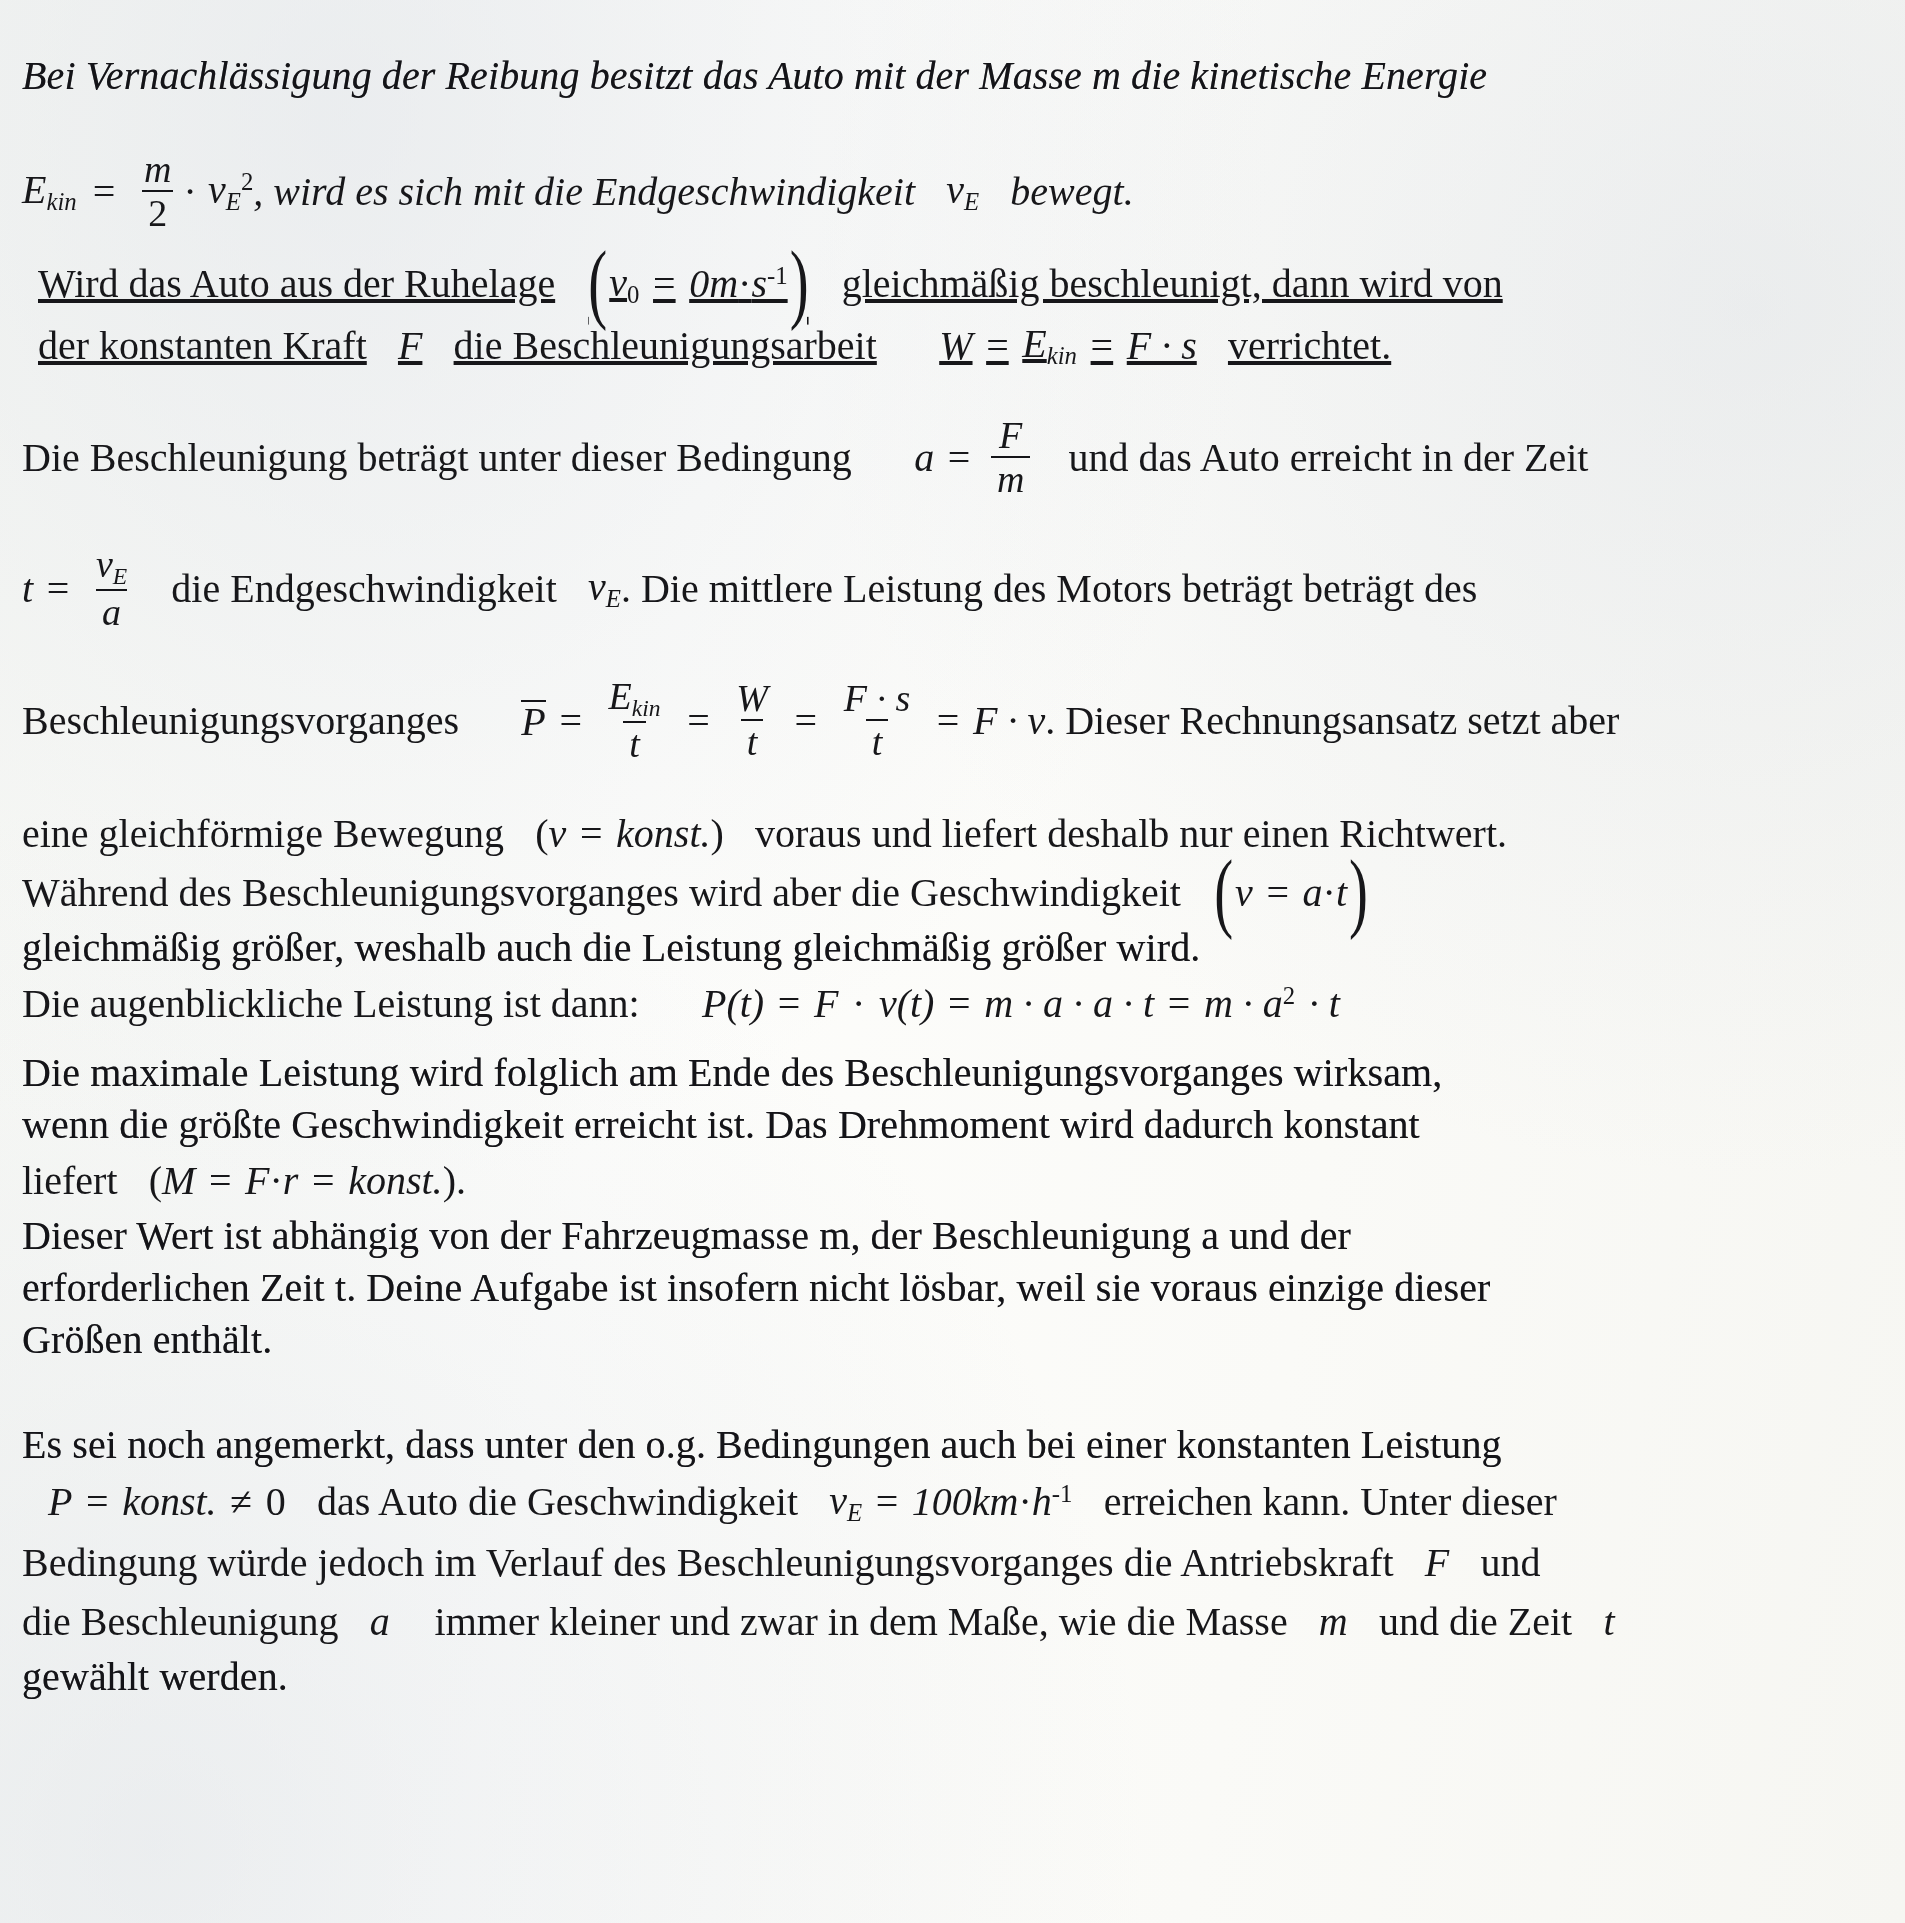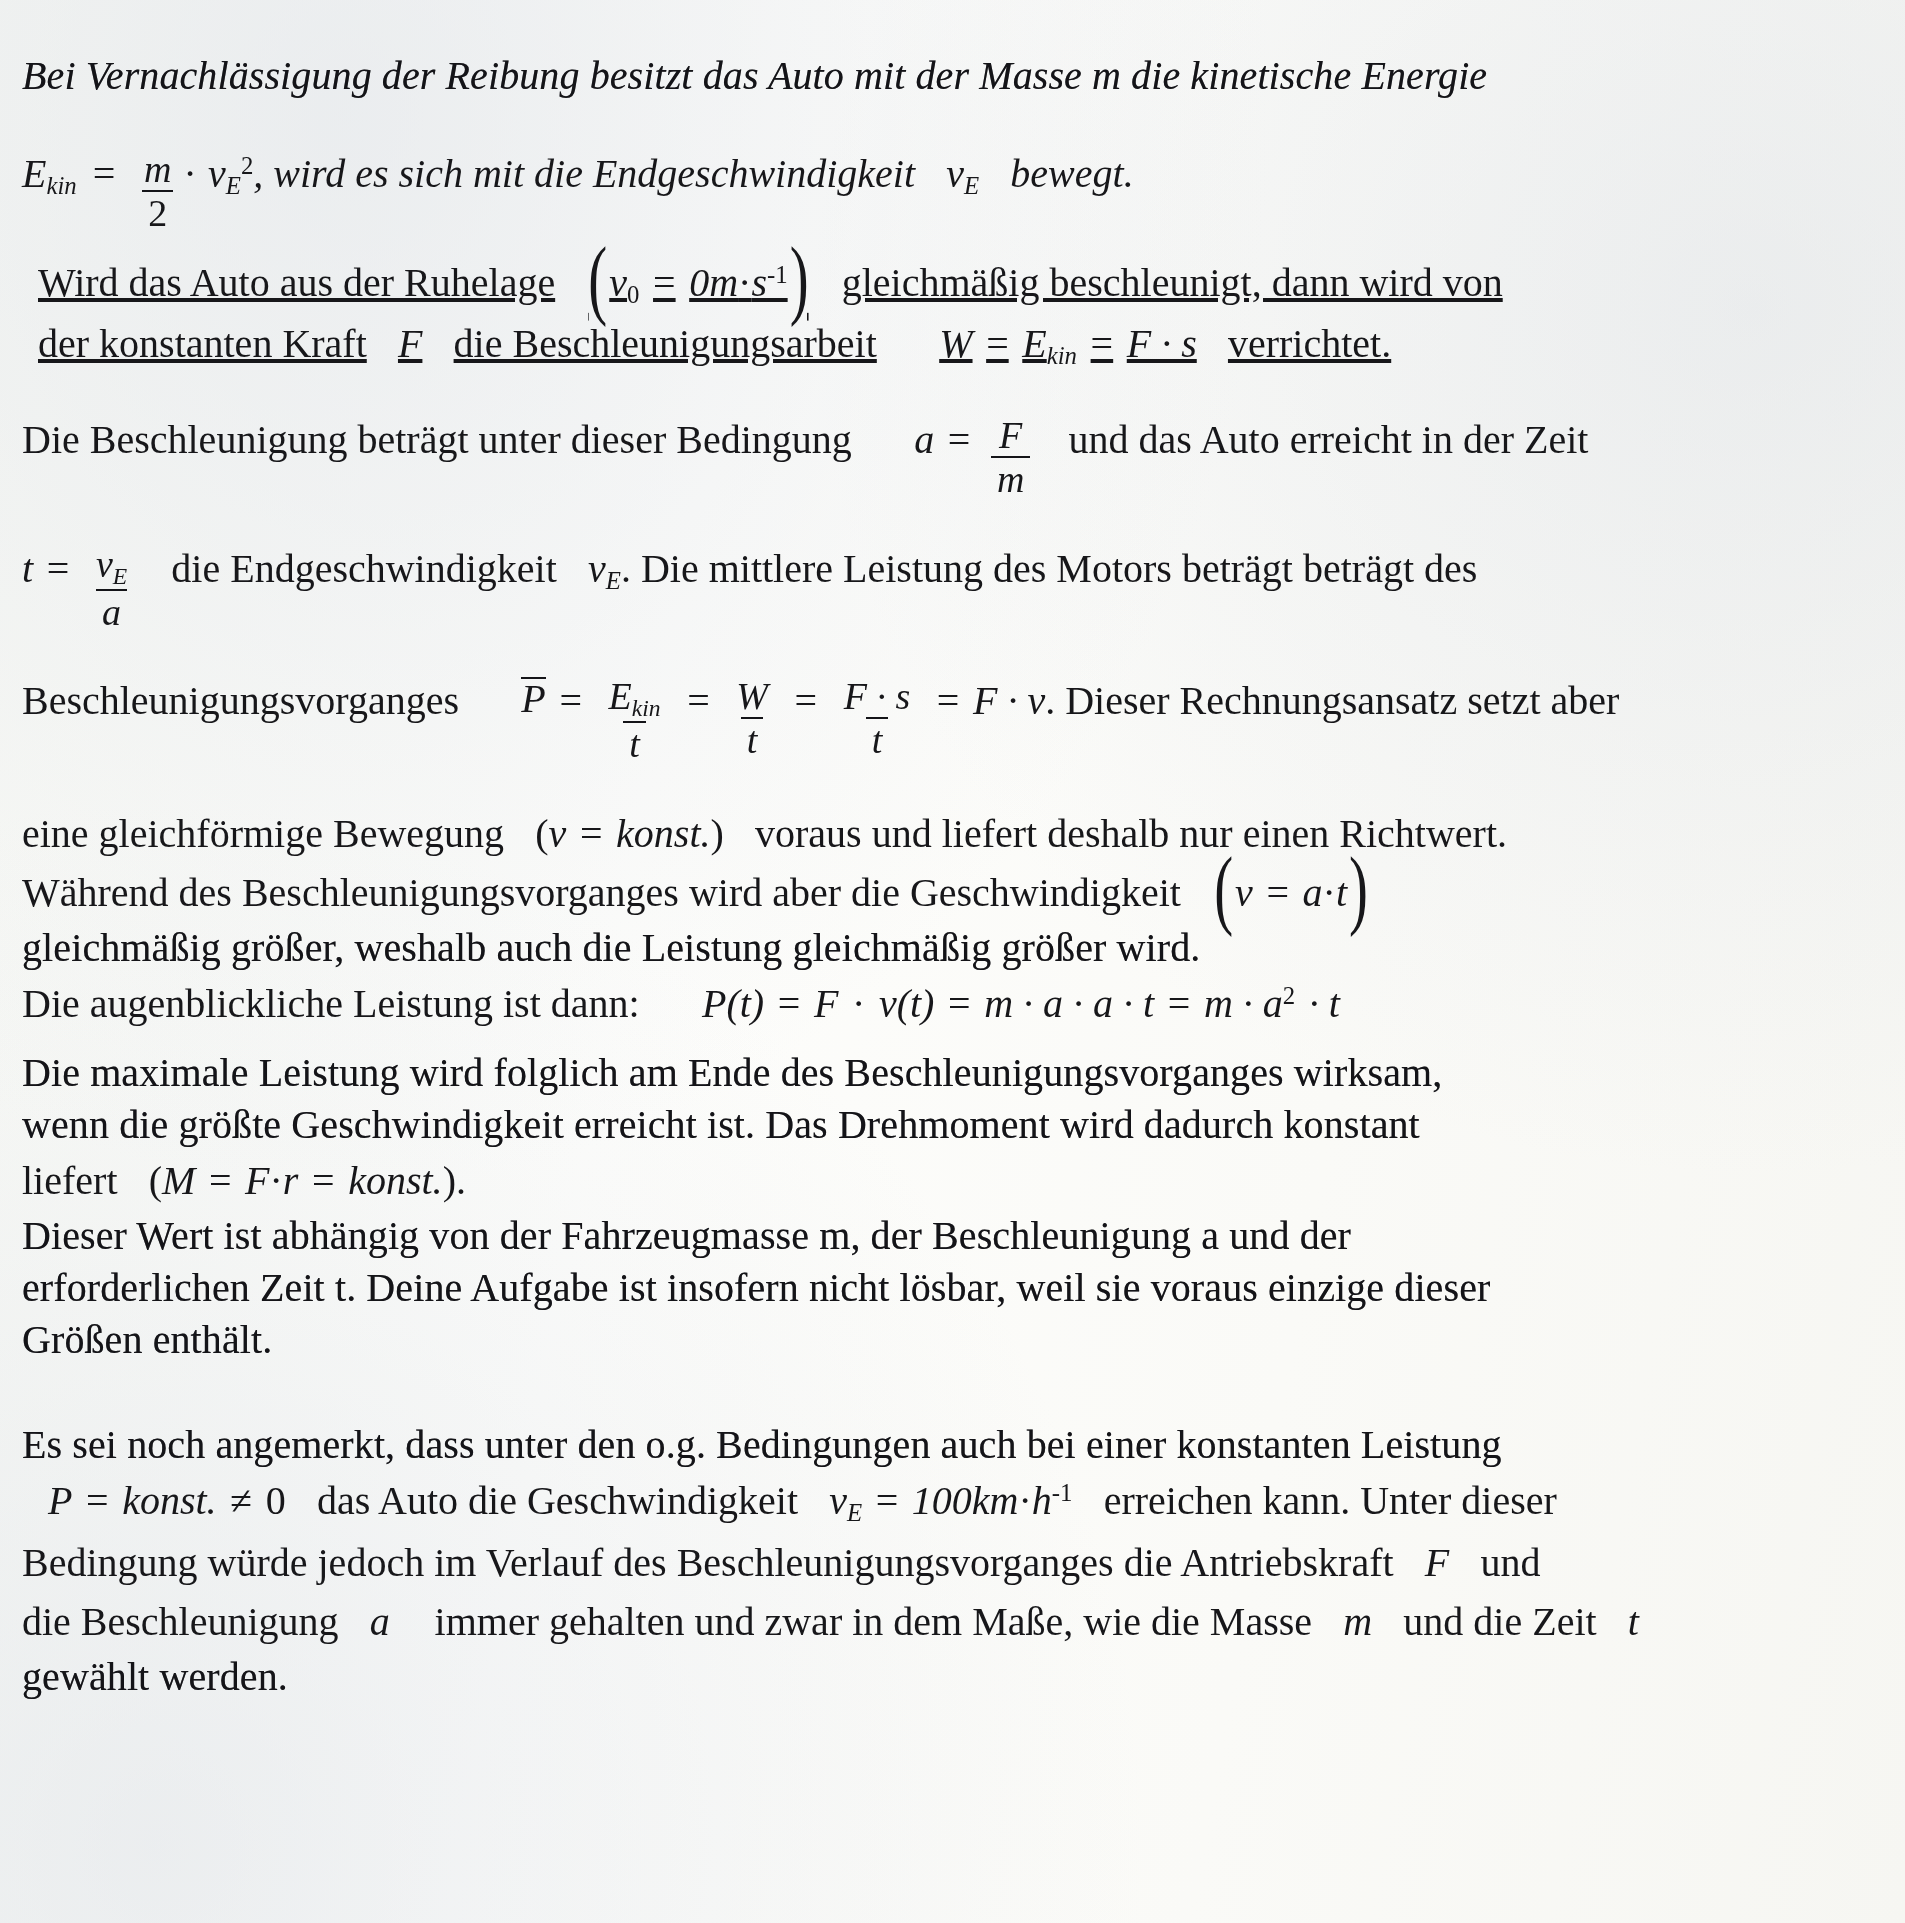--- a/index.html
+++ b/index.html
@@ -32,21 +32,21 @@
     font-size:40px;
     line-height:1.0;
     white-space:nowrap;
     color:#141418;
     letter-spacing:0.1px;
     text-shadow:0 0 0.5px rgba(20,20,24,.55);
   }
   .blk{margin:0;}
   .it{font-style:italic;margin-top:42px;}
   .mi{font-style:italic;font-family:"Liberation Serif","DejaVu Serif",serif;}
-  .mathline{display:flex;align-items:flex-start;white-space:nowrap;font-size:40px;}
+  .mathline{display:flex;align-items:center;white-space:nowrap;font-size:40px;}
   .mathline > *{flex:0 0 auto;}
   sub{font-size:.62em;font-style:italic;vertical-align:-0.28em;}
   sup{font-size:.62em;vertical-align:0.52em;font-style:normal;}
   .frac{
     display:inline-flex;flex-direction:column;align-items:center;
     vertical-align:middle;margin:0 7px;line-height:1.02;
     font-style:italic;
   }
   .frac .num{padding:0 6px 1px 6px;font-size:.95em;}
   .frac .den{padding:2px 6px 0 6px;border-top:2.2px solid #141418;font-size:.95em;}
@@ -344,21 +344,21 @@
   </div>
 
   <div class="gap-sm"></div>
 
   <div class="mathline">
     <span>die Beschleunigung</span>
       <span class="spw"></span>
     <span class="mi">a</span>
       <span class="spw"></span>
       <span class="sp"></span>
-    <span>immer gehalten und zwar in dem Maße, wie die Masse</span>
+    <span>immer kleiner und zwar in dem Maße, wie die Masse</span>
       <span class="spw"></span>
     <span class="mi">m</span>
       <span class="spw"></span>
     <span>und die Zeit</span>
       <span class="spw"></span>
     <span class="mi">t</span>
   </div>
 
   <div class="gap-sm"></div>
 

